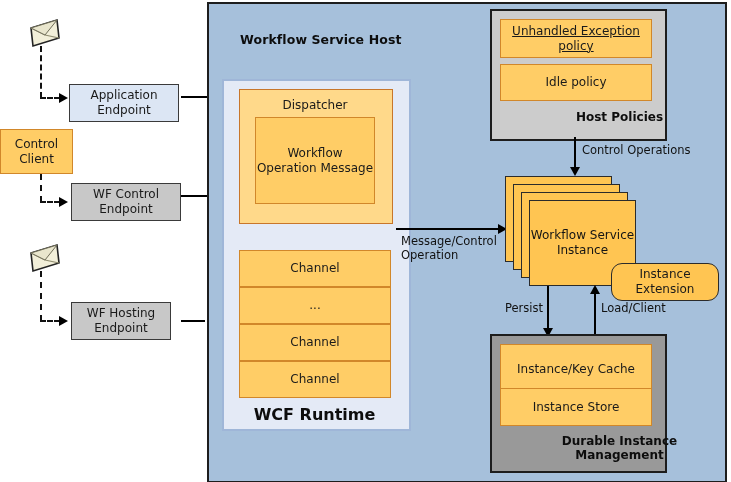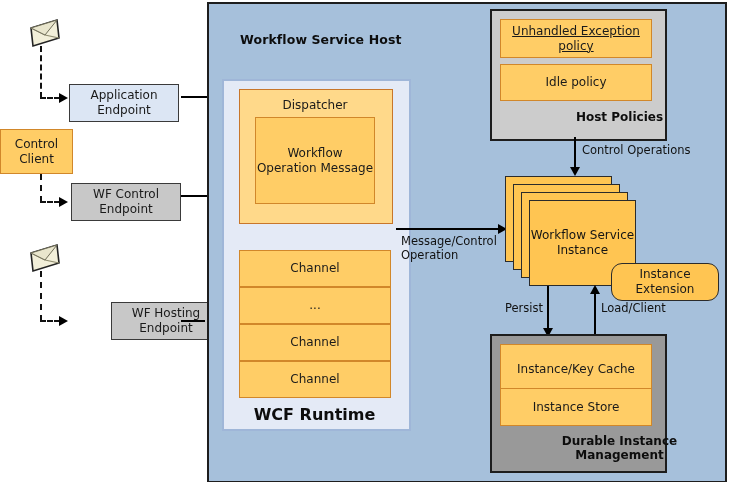--- a/index.html
+++ b/index.html
@@ -209,21 +209,21 @@
     <svg width="34" height="30" viewBox="0 0 34 30">
       <polygon points="3,10 29,2 31,20 5,28" fill="#f2efd9" stroke="#232323" stroke-width="1.6"></polygon>
       <polyline points="3,10 17,17 31,20" fill="none" stroke="#8f8c70" stroke-width="1.2"></polyline>
       <polygon points="3,10 29,2 17,17" fill="#e9e6cd" stroke="#6f6d58" stroke-width="1"></polygon>
     </svg>
   </div>
   <div class="dash-v" style="left:40px; top:271px; height:50px;"></div>
   <div class="dash-h" style="left:40px; top:320px; width:20px;"></div>
   <div class="arrow-r" style="left:59px; top:316px;"></div>
 
-  <div class="box grey" style="left:71px; top:302px; width:110px; height:38px;margin-left:40px;">WF Hosting Endpoint</div>
+  <div class="box grey" style="left:71px; top:302px; width:100px; height:38px;">WF Hosting Endpoint</div>
 
   <div class="line-h" style="left:181px; top:96px; width:32px;"></div>
   <div class="line-h" style="left:181px; top:195px; width:32px;"></div>
   <div class="line-h" style="left:181px; top:320px; width:24px;"></div>
   <div class="line-v" style="left:211px; top:96px; width:2px; height:226px;"></div>
   <div class="arrow-r" style="left:212px; top:316px;"></div>
 
   <div class="host-container" style="position:absolute; left:207px; top:2px; width:516px; height:477px;"></div>
 
   <div class="host-title" style="left:240px; top:32px;">Workflow Service Host</div>

